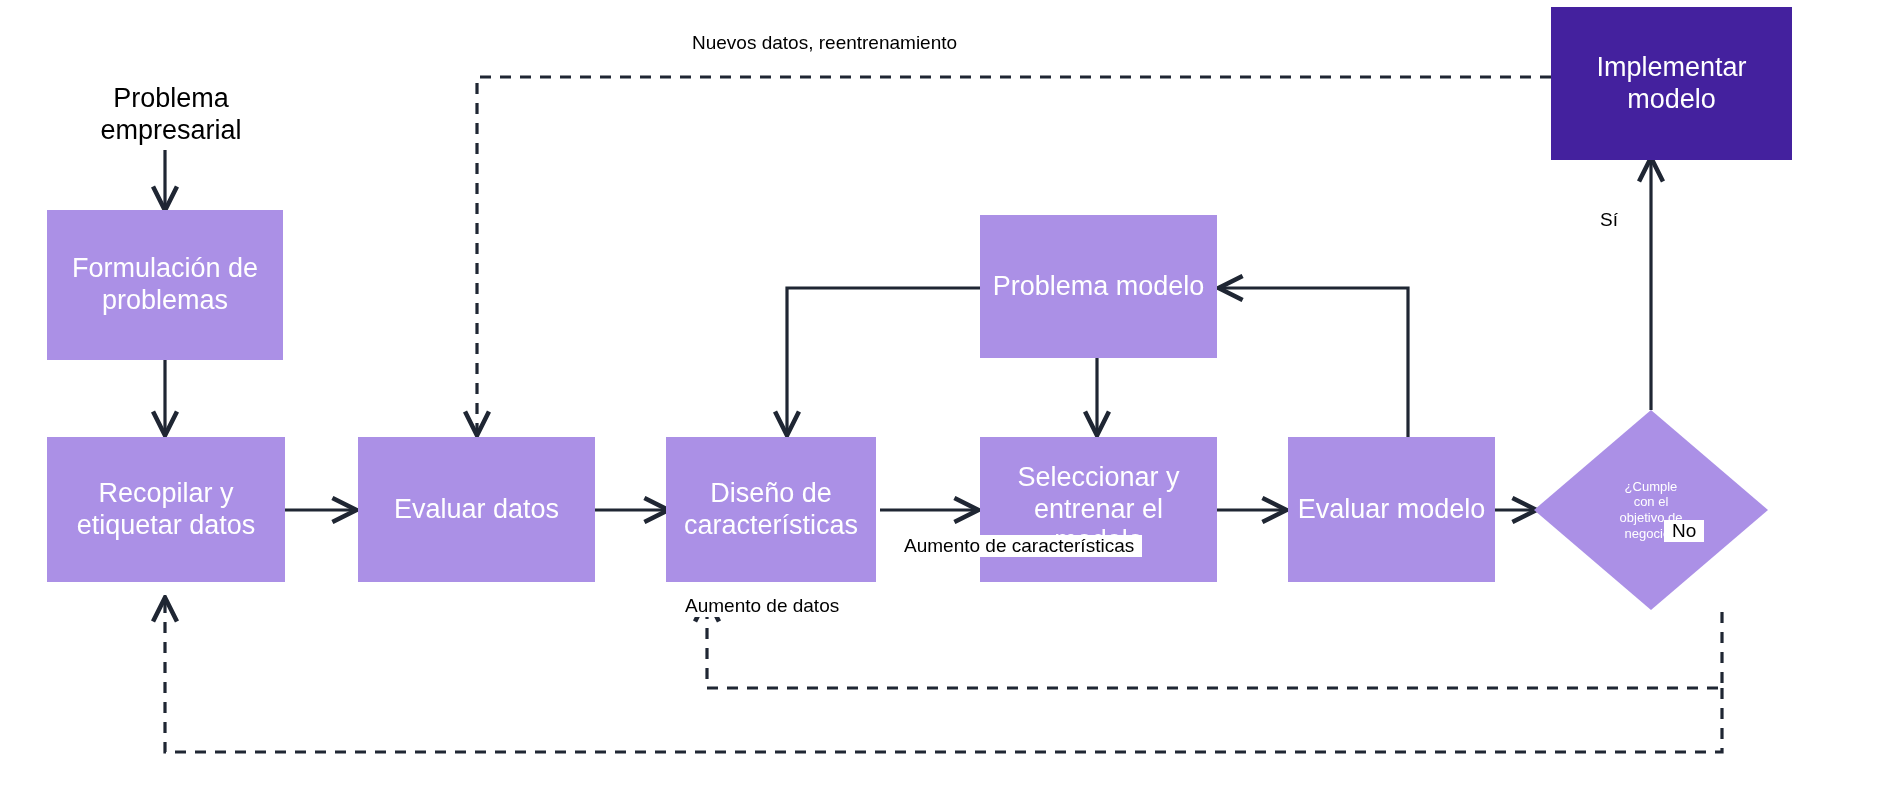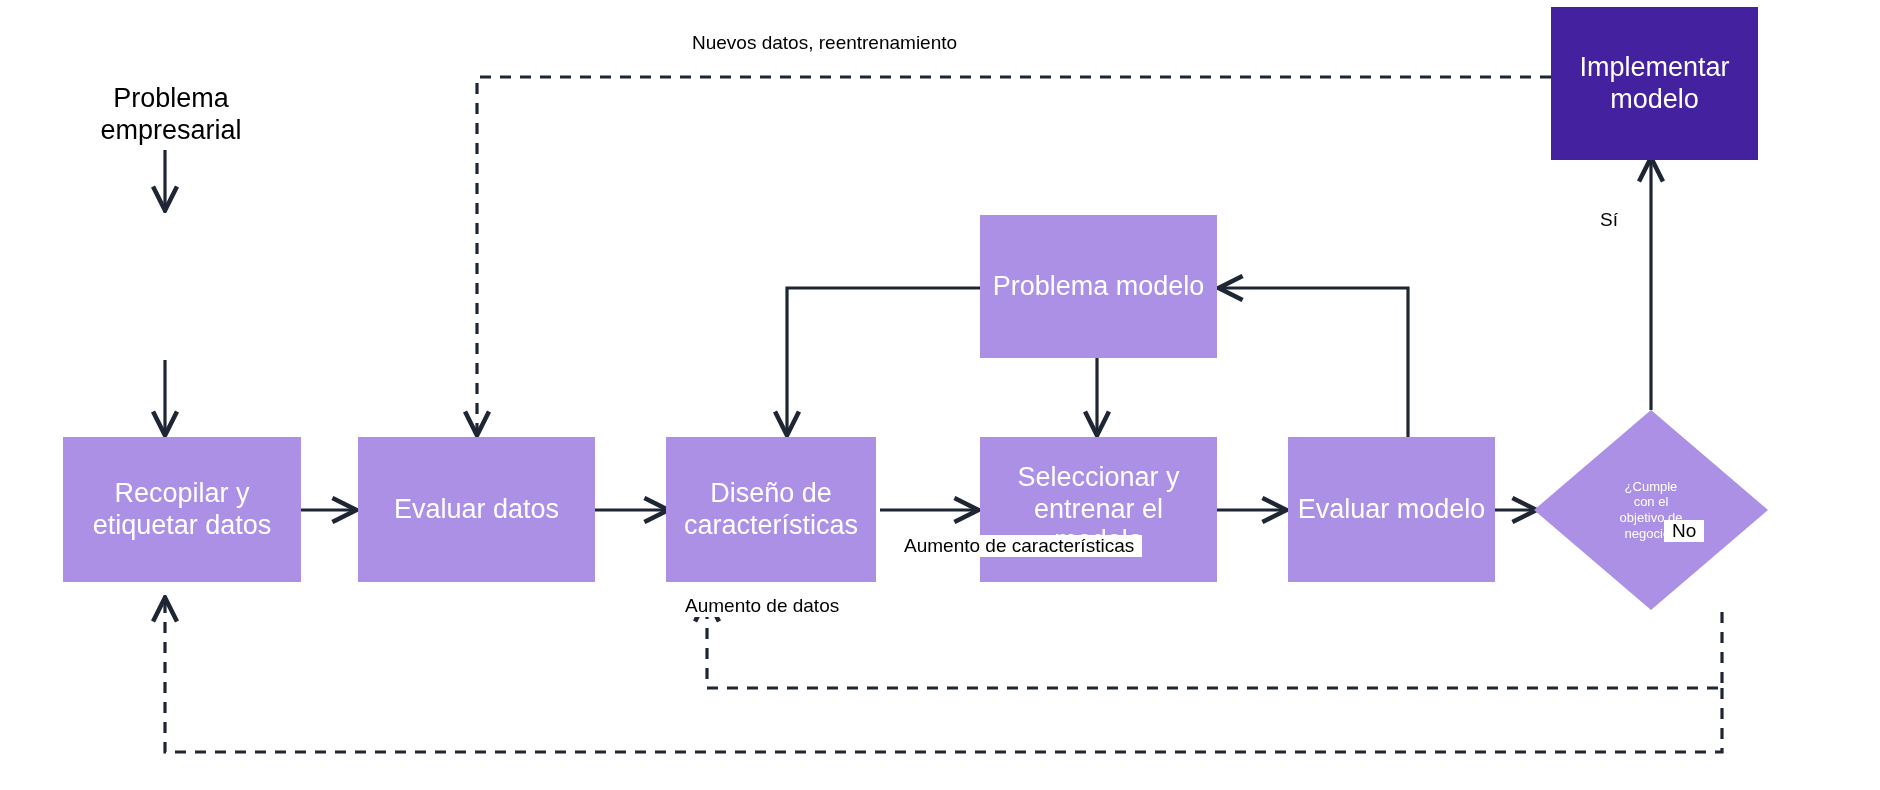--- a/index.html
+++ b/index.html
@@ -130,22 +130,26 @@
 
       <path d="M1722,612 L1722,688 L707,688 L707,600" marker-end="url(#arw)"></path>
 
       <path d="M1722,688 L1722,752 L165,752 L165,600" marker-end="url(#arw)"></path>
     </g>
   </svg>
 
   <div class="caption" style="left:65px; top:83px; width:200px;">Problema
 empresarial</div>
 
+  <div class="node process" style="left:47px; top:210px; width:236px; height:150px;">
+    <span>Formulación de
+problemas</span>
+  </div>
 
-  <div class="node process" style="left:63px; top:437px; width:238px; height:145px;align-items:center;">
+  <div class="node process" style="left:47px; top:437px; width:238px; height:145px;align-items:center;">
     <span>Recopilar y
 etiquetar datos</span>
   </div>
 
   <div class="node process" style="left:358px; top:437px; width:237px; height:145px;">
     <span>Evaluar datos</span>
   </div>
 
   <div class="node process" style="left:666px; top:437px; width:210px; height:145px;">
     <span>Diseño de
@@ -167,21 +171,21 @@
   </div>
 
   <div class="node decision" style="left:1534px; top:410px; width:234px; height:200px;">
     <span class="diamond-shape"></span>
     <span>¿Cumple
 con el
 objetivo de
 negocio?</span>
   </div>
 
-  <div class="node deploy" style="left:1551px; top:7px; width:207px; height:153px;">
+  <div class="node deploy" style="left:1551px; top:7px; width:241px; height:153px;">
     <span>Implementar
 modelo</span>
   </div>
 
   <div class="edge-label" style="left:684px; top:32px;">Nuevos datos, reentrenamiento</div>
 
   <div class="edge-label" style="left:1592px; top:209px;">Sí</div>
 
   <div class="edge-label" style="left:1664px; top:520px;">No</div>
 

